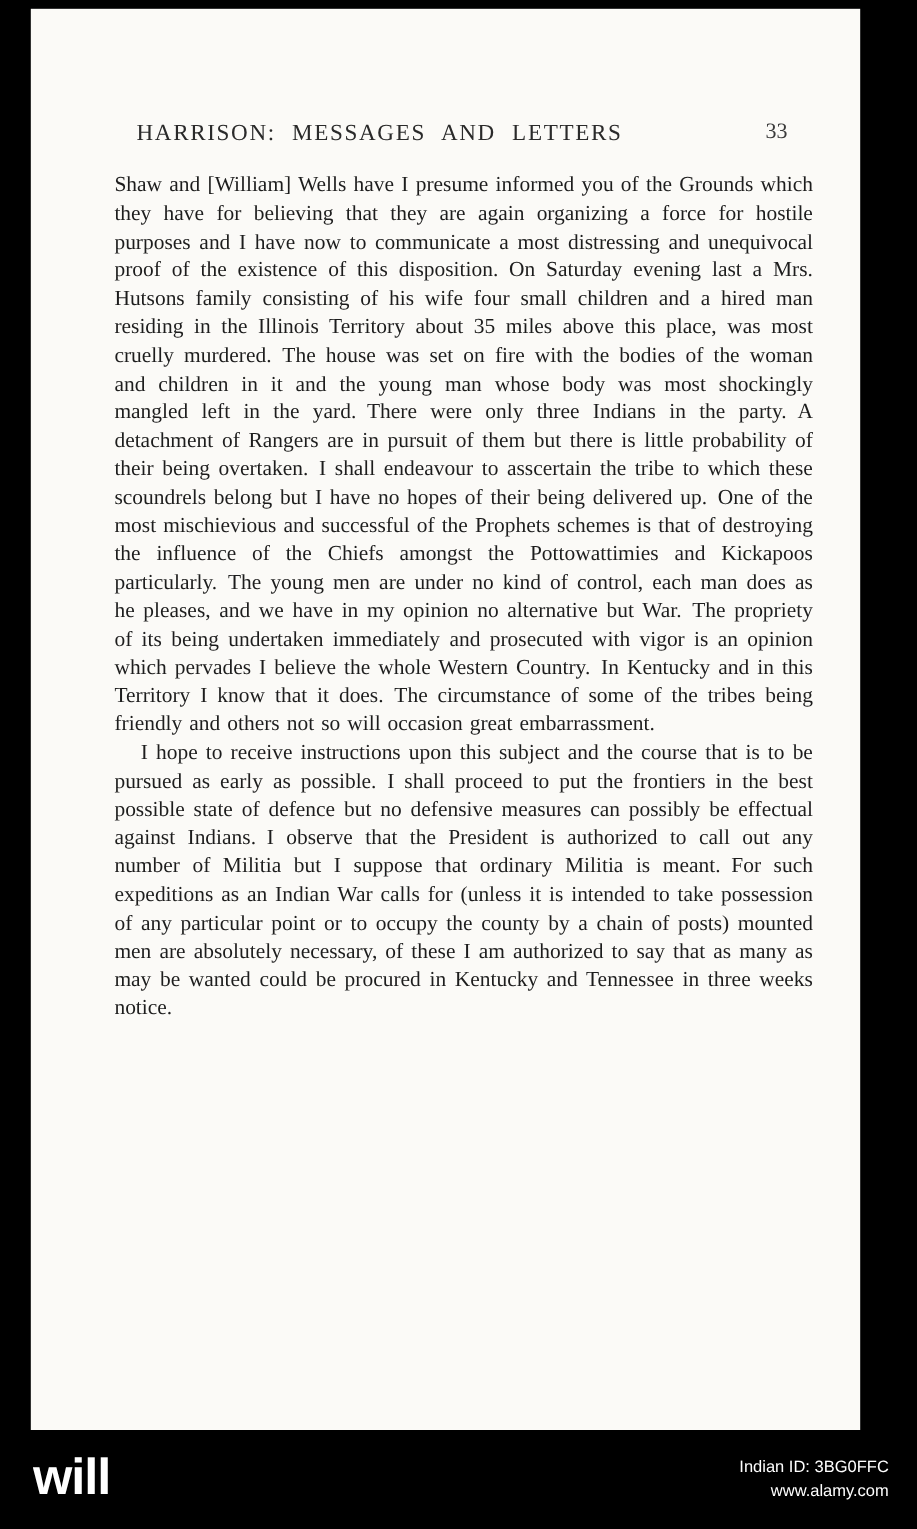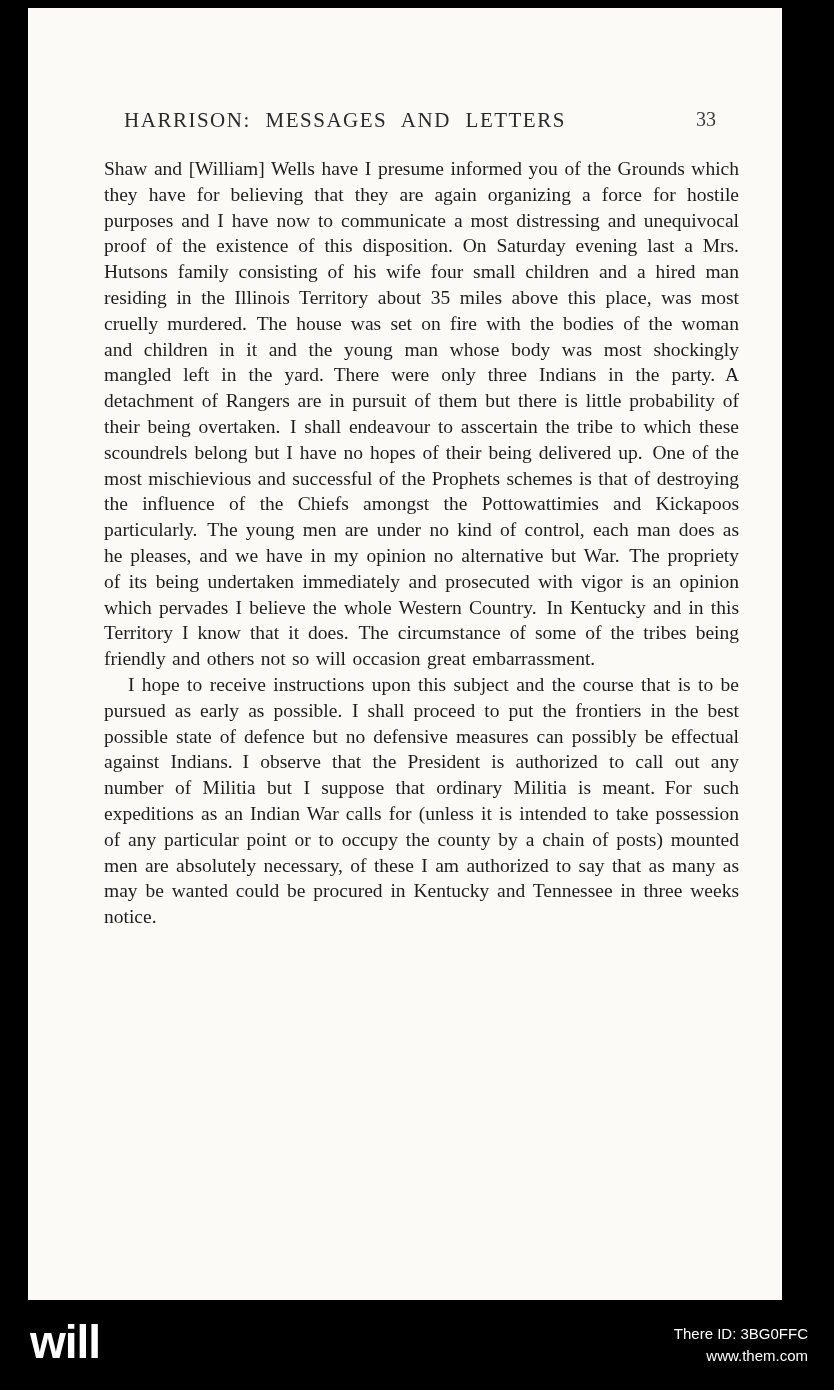--- a/index.html
+++ b/index.html
@@ -111,16 +111,16 @@
   <div class="page-body">
     <p>Shaw and [William] Wells have I presume informed you of the Grounds which they have for believing that they are again organizing a force for hostile purposes and I have now to communicate a most distressing and unequivocal proof of the existence of this disposition. On Saturday evening last a Mrs. Hutsons family consisting of his wife four small children and a hired man residing in the Illinois Territory about 35 miles above this place, was most cruelly murdered. The house was set on fire with the bodies of the woman and children in it and the young man whose body was most shockingly mangled left in the yard. There were only three Indians in the party. A detachment of Rangers are in pursuit of them but there is little probability of their being overtaken. I shall endeavour to asscertain the tribe to which these scoundrels belong but I have no hopes of their being delivered up. One of the most mischievious and successful of the Prophets schemes is that of destroying the influence of the Chiefs amongst the Pottowattimies and Kickapoos particularly. The young men are under no kind of control, each man does as he pleases, and we have in my opinion no alternative but War. The propriety of its being undertaken immediately and prosecuted with vigor is an opinion which pervades I believe the whole Western Country. In Kentucky and in this Territory I know that it does. The circumstance of some of the tribes being friendly and others not so will occasion great embarrassment.</p>
     <p class="indented">I hope to receive instructions upon this subject and the course that is to be pursued as early as possible. I shall proceed to put the frontiers in the best possible state of defence but no defensive measures can possibly be effectual against Indians. I observe that the President is authorized to call out any number of Militia but I suppose that ordinary Militia is meant. For such expeditions as an Indian War calls for (unless it is intended to take possession of any particular point or to occupy the county by a chain of posts) mounted men are absolutely necessary, of these I am authorized to say that as many as may be wanted could be procured in Kentucky and Tennessee in three weeks notice.</p>
   </div>
 
 </div>
 
 <div class="alamy-bar">
   <div class="alamy-logo">will</div>
   <div class="alamy-meta">
-    <div class="image-id">There ID: 3BG0FFC</div>
-    <div class="site-url">www.them.com</div>
+    <div class="image-id">Indian ID: 3BG0FFC</div>
+    <div class="site-url">www.alamy.com</div>
   </div>
 </div>
 
 </body></html>

